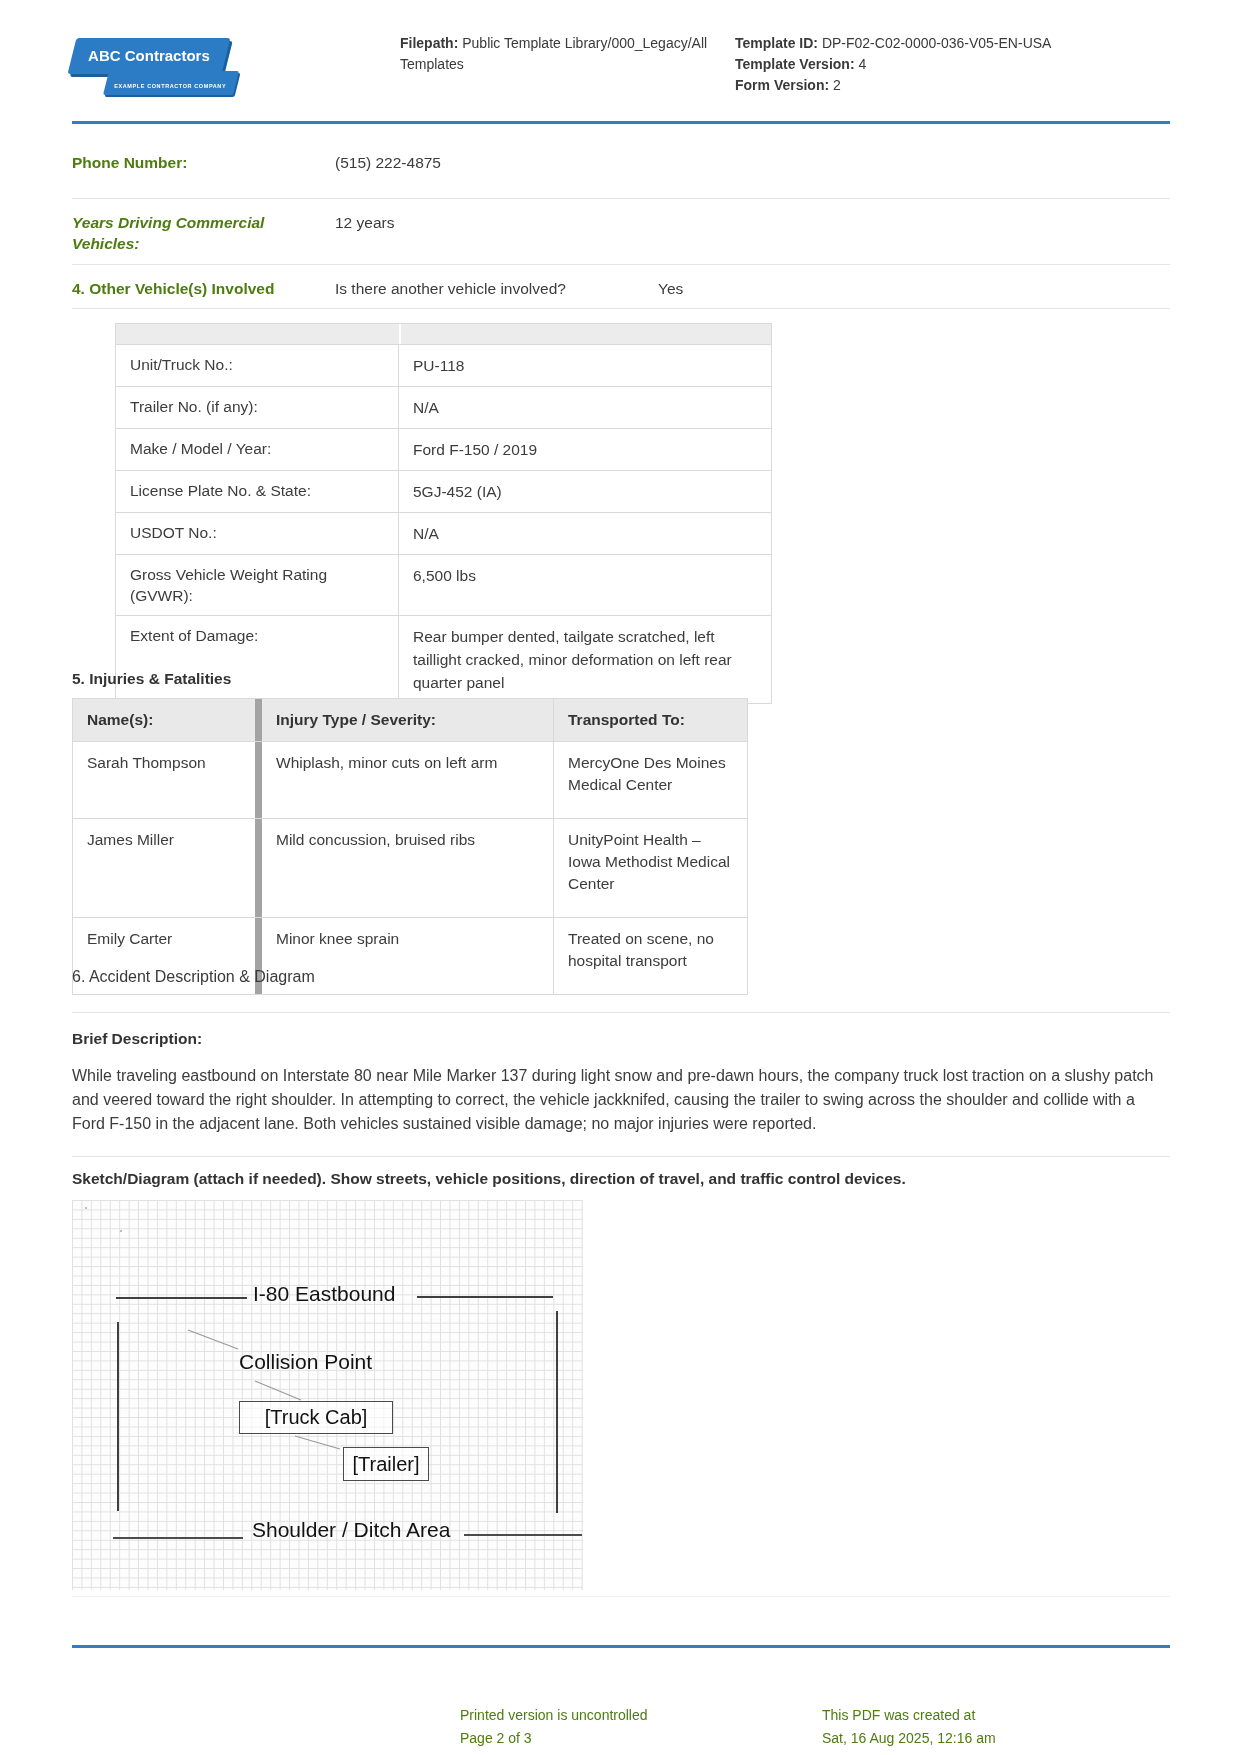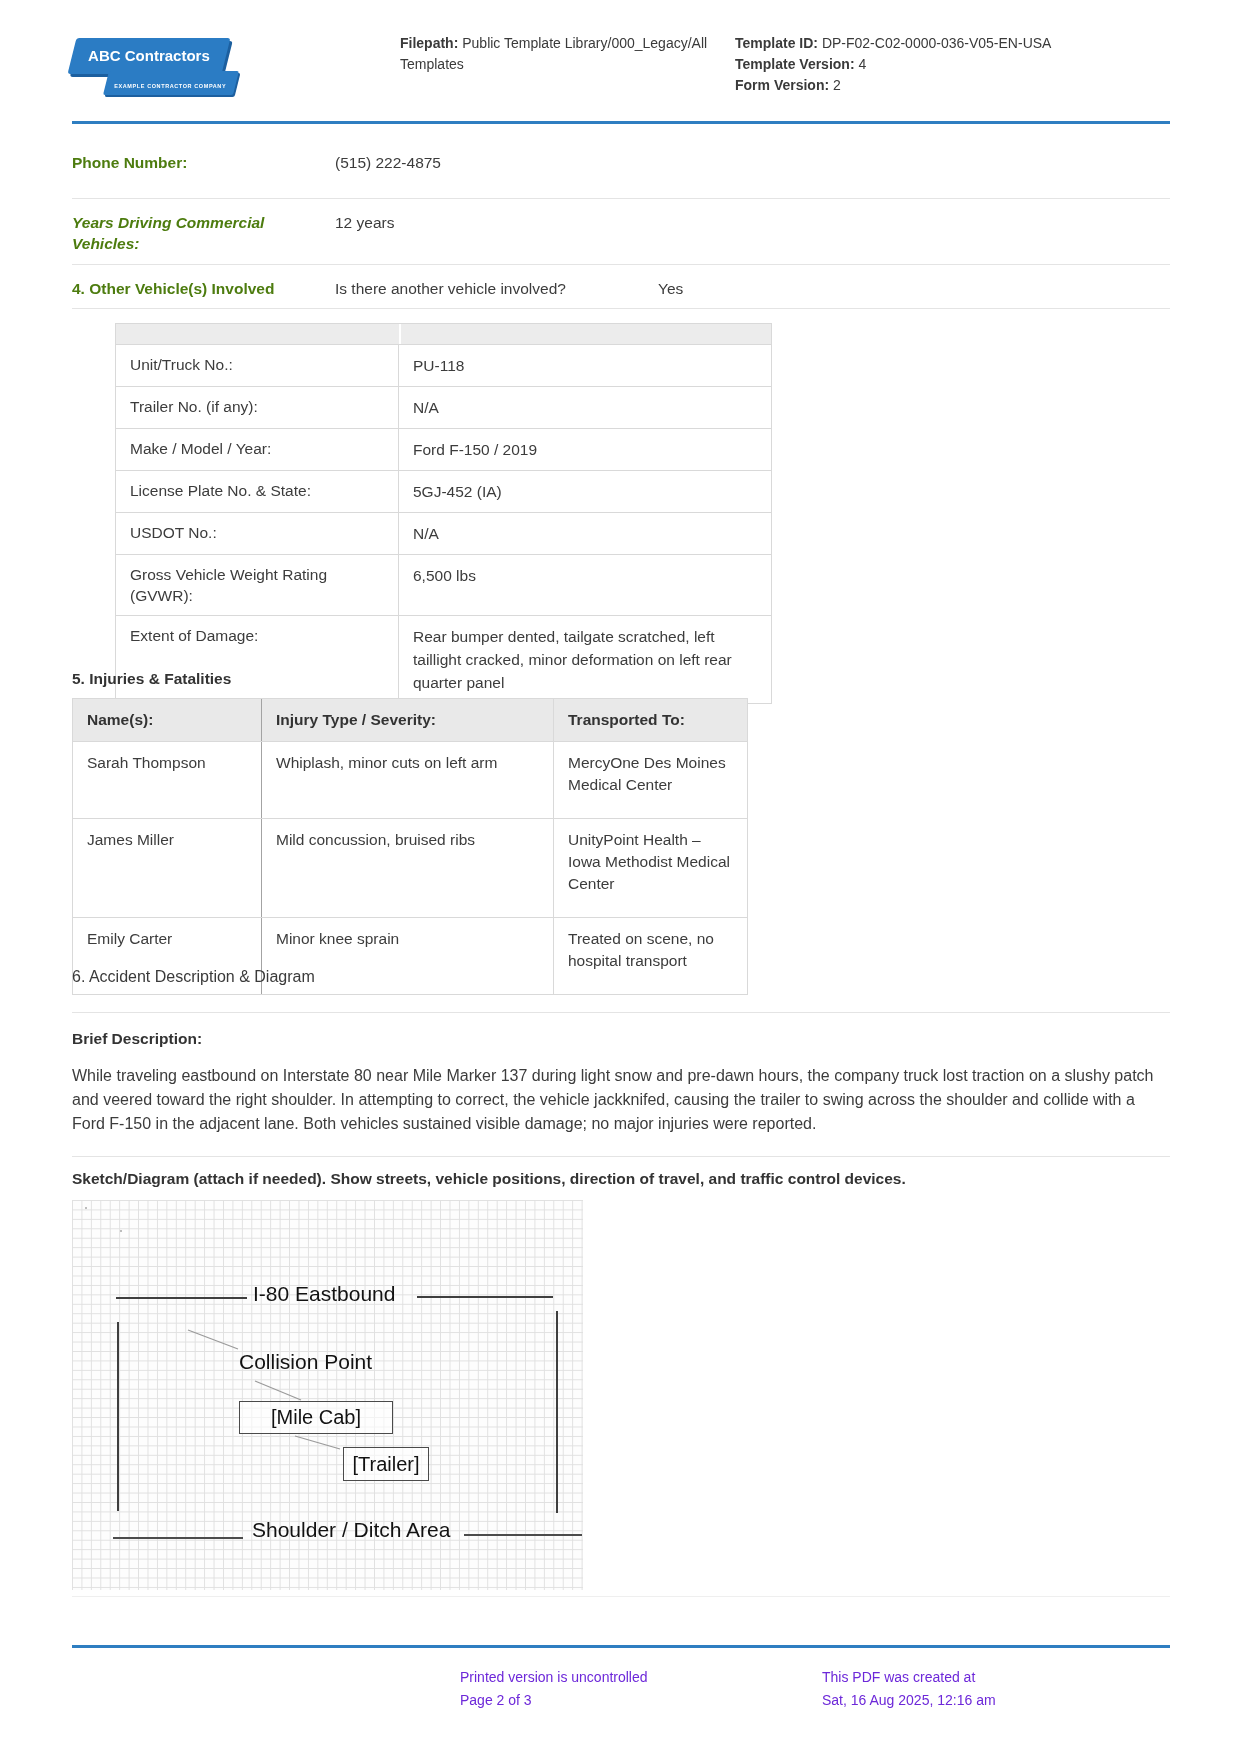--- a/index.html
+++ b/index.html
@@ -31,21 +31,21 @@
   .vtable .vhead .c1{width:283px;border-right:2px solid #fff;}
   .vtable .vhead .c2{flex:1;}
   .vrow{display:flex;border-top:1px solid #d9d9d9;}
   .vrow .c1{width:283px;padding:9px 14px;border-right:1px solid #d9d9d9;box-sizing:border-box;line-height:21px;}
   .vrow .c2{flex:1;padding:9px 14px;box-sizing:border-box;line-height:23px;}
 
   
   .itable{width:674px;border:1px solid #d9d9d9;font-size:15.5px;background:#fff;}
   .irow{display:flex;}
   .irow > div{box-sizing:border-box;padding:10px 14px;line-height:22px;}
-  .irow .c1{width:189px;border-right:1px solid #a3a3a3;}
+  .irow .c1{width:189px;border-right:7px solid #a3a3a3;}
   .irow .c2{width:292px;border-right:1px solid #d9d9d9;}
   .irow .c3{width:193px;}
   .ihead{background:#e9e9e9;font-weight:bold;color:#333;}
   .ihead > div{padding:10px 14px;}
   .ibody{border-top:1px solid #d9d9d9;}
   .ibody .c3{padding-bottom:22px;}
 
   .sec-title{font-size:15.5px;font-weight:bold;color:#333;}
   .sec-title-plain{font-size:16px;color:#3a3a3a;}
   .para{font-size:16px;line-height:24px;color:#3c3c3c;width:1098px;}
@@ -55,21 +55,21 @@
            background-image:linear-gradient(#e0e0e0 1px,transparent 1px),
                             linear-gradient(90deg,#e0e0e0 1px,transparent 1px);
            background-size:9.45px 9.45px;}
   .dg-text{position:absolute;font-size:21px;color:#121212;white-space:nowrap;}
   .dg-hline{position:absolute;height:2px;background:#3f3f3f;}
   .dg-vline{position:absolute;width:2px;background:#3f3f3f;}
   .dg-box{position:absolute;border:1.5px solid #4a4a4a;background:rgba(255,255,255,.6);
           display:flex;align-items:center;justify-content:center;font-size:20px;color:#121212;white-space:nowrap;}
   .dg-dot{position:absolute;width:2px;height:2px;background:#bdbdbd;}
 
-  .foot-text{font-size:14px;line-height:23px;color:#6d28d9;}
+  .foot-text{font-size:14px;line-height:23px;color:#4d7c0f;margin-top:38px;}
 </style>
 </head>
 <body>
 
 <div class="page">
 
   <div class="abs" style="left:72px;top:38px;width:220px;height:58px;">
     <div class="logo-main">
       <span>ABC Contractors</span>
     </div>
@@ -200,21 +200,21 @@
 
     <div class="dg-hline" style="left:44px;top:97px;width:131px;"></div>
     <div class="dg-text" style="left:181px;top:82px;">I-80 Eastbound</div>
     <div class="dg-hline" style="left:345px;top:96px;width:136px;"></div>
 
     <div class="dg-vline" style="left:45px;top:122px;height:189px;"></div>
     <div class="dg-vline" style="left:484px;top:111px;height:202px;"></div>
 
     <div class="dg-text" style="left:167px;top:150px;">Collision Point</div>
 
-    <div class="dg-box" style="left:167px;top:201px;width:152px;height:31px;">[Mile Cab]</div>
+    <div class="dg-box" style="left:167px;top:201px;width:152px;height:31px;">[Truck Cab]</div>
     <div class="dg-box" style="left:271px;top:247px;width:84px;height:32px;">[Trailer]</div>
 
     <div class="dg-hline" style="left:41px;top:337px;width:130px;height:1.5px;background:#4c4c4c;"></div>
     <div class="dg-text" style="left:180px;top:318px;">Shoulder / Ditch Area</div>
     <div class="dg-hline" style="left:392px;top:334px;width:118px;height:1.5px;background:#4c4c4c;"></div>
   </div>
 
   <div class="abs" style="left:72px;top:1596px;width:1098px;height:1px;background:#efefef;"></div>
   <div class="abs rule-blue" style="left:72px;top:1645px;width:1098px;"></div>
 

